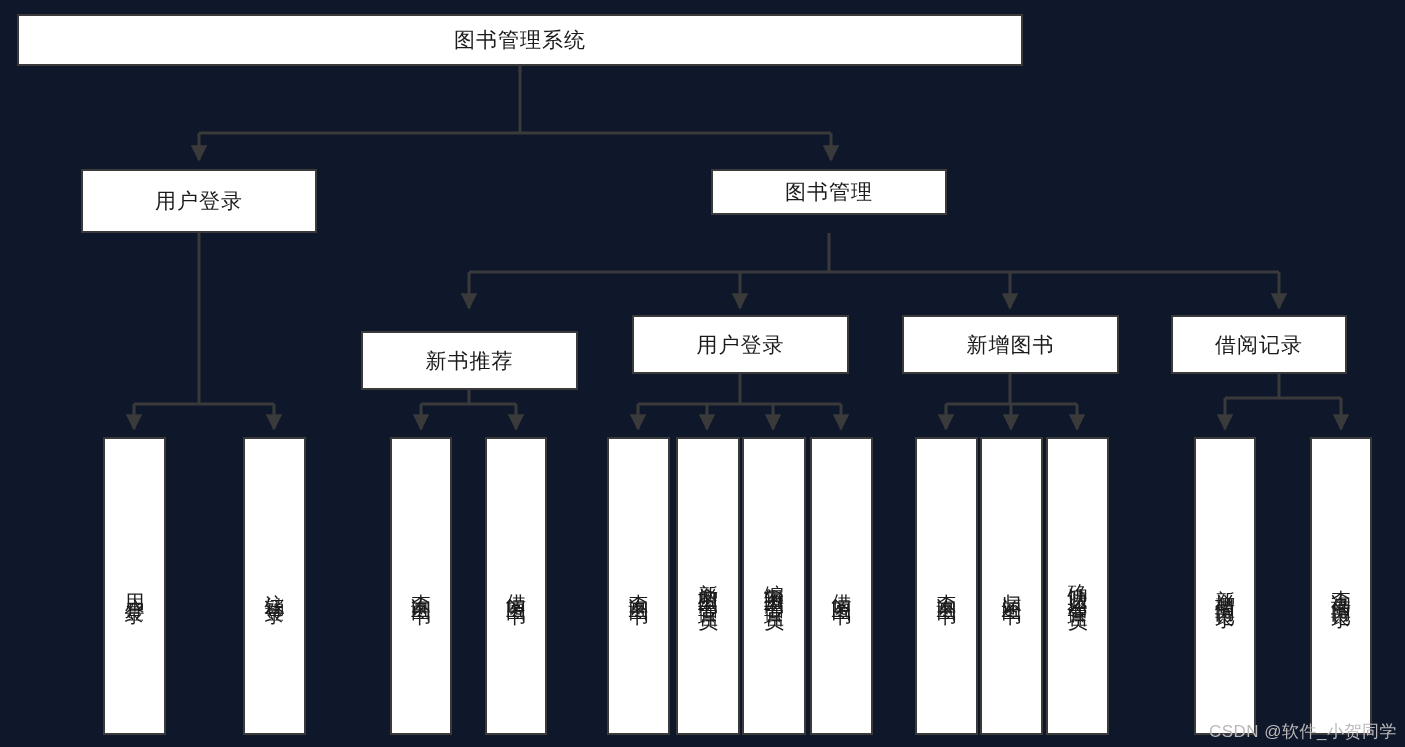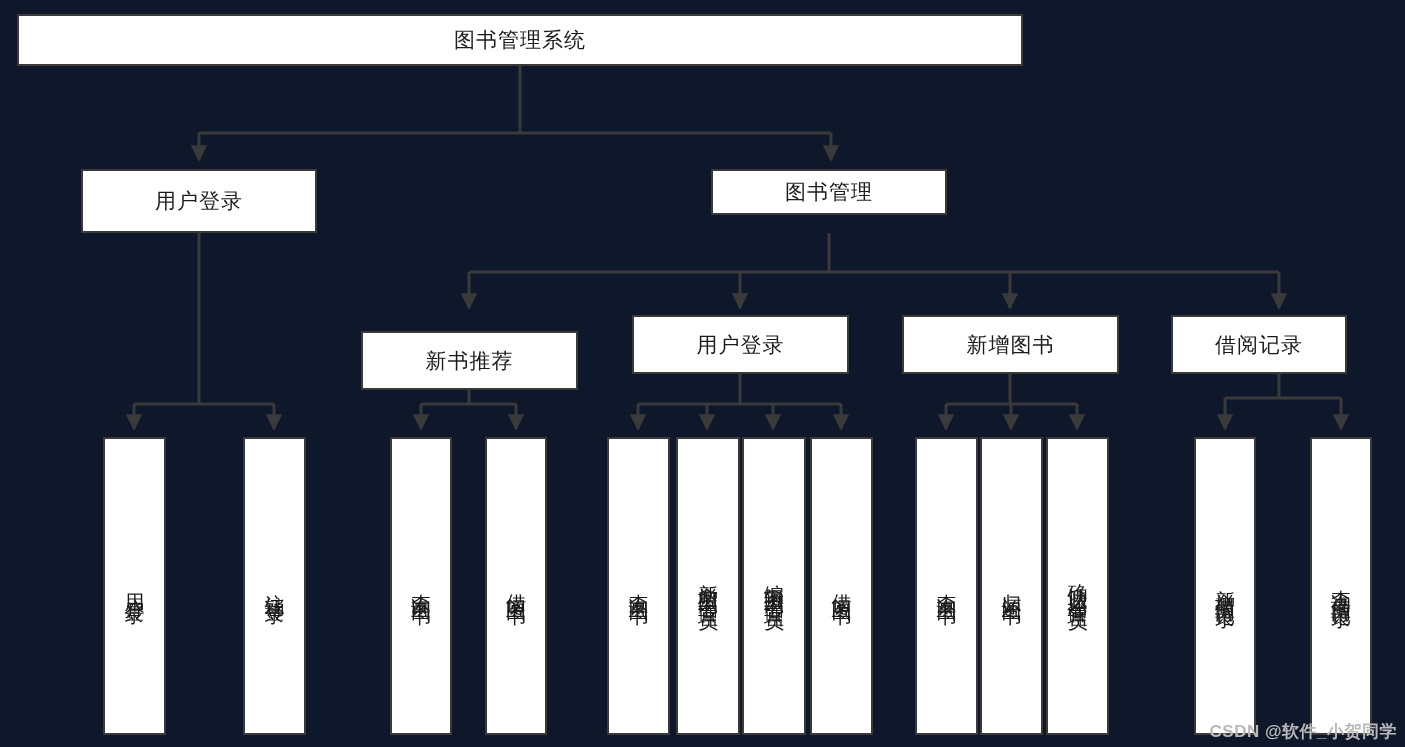--- a/index.html
+++ b/index.html
@@ -52,21 +52,20 @@
   }
   #watermark {
     position: absolute;
     right: 8px;
     bottom: 4px;
     font-size: 17px;
     color: #b9b9b9;
     letter-spacing: 0.5px;
     z-index: 5;
     white-space: nowrap;
-    font-weight: bold;
   }
 </style>
 </head>
 <body>
 
 <div id="canvas">
 
   <svg id="wires" viewBox="0 0 1405 747">
     <defs>
       <marker id="arrow" viewBox="0 0 10 10" refX="9" refY="5" markerWidth="5.5" markerHeight="5.5" orient="auto-start-reverse">

